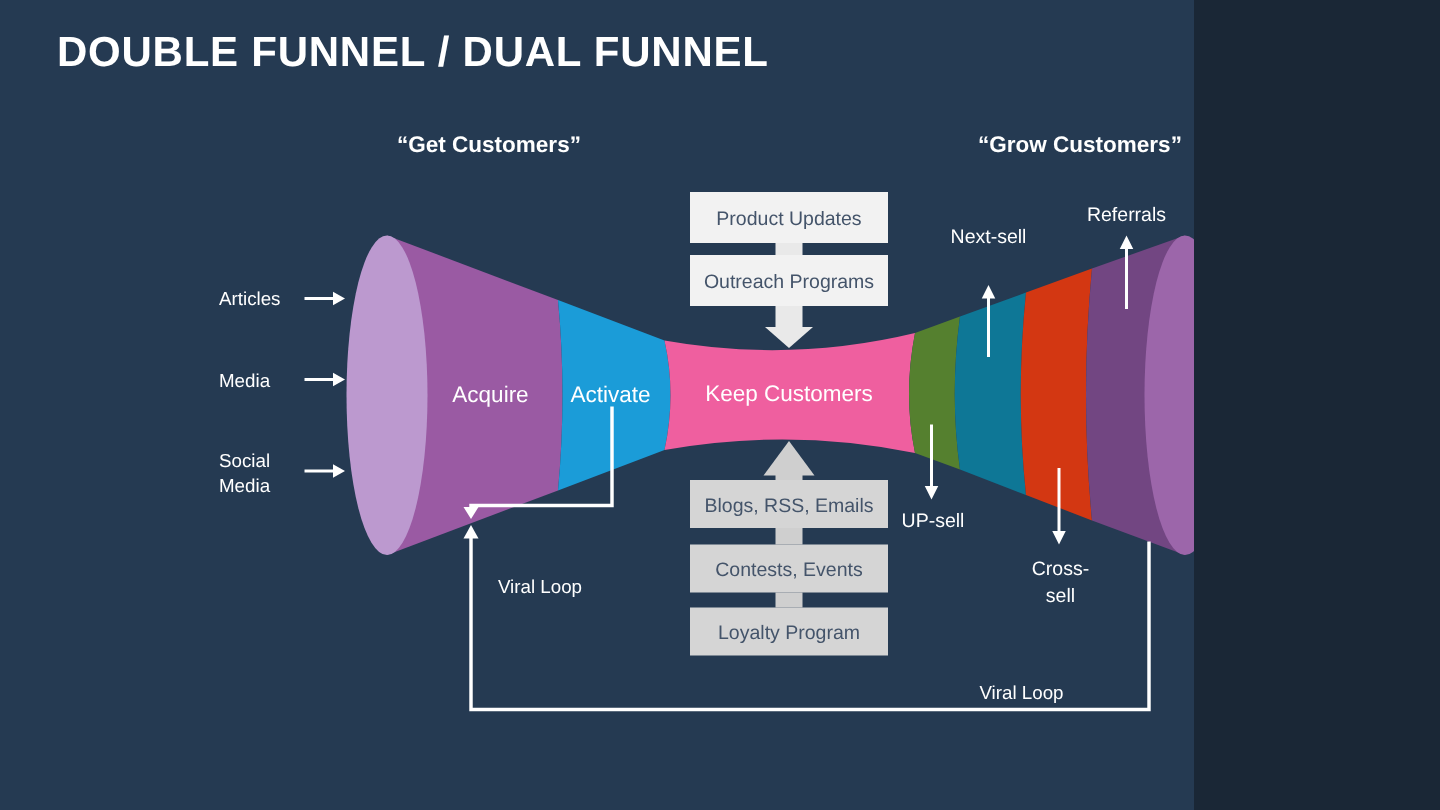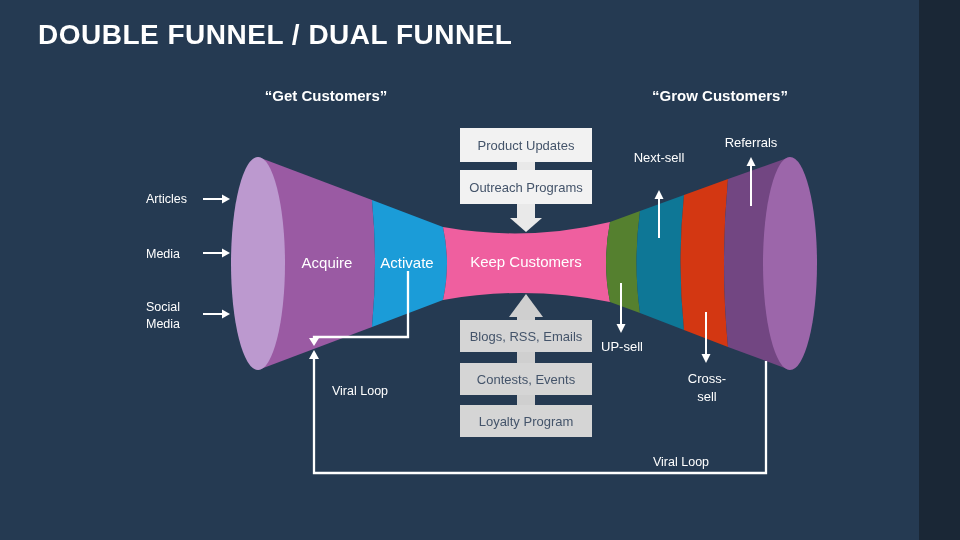--- a/index.html
+++ b/index.html
@@ -1,16 +1,16 @@
 <!DOCTYPE html>
 <html><head>
 <meta charset="utf-8">
 <style>
   html,body{margin:0;padding:0;background:#1a2736;}
-  #slide{position:relative;width:919px;height:540px;overflow:hidden;}
+  #slide{position:relative;width:796px;height:540px;overflow:hidden;}
   svg{display:block;}
   .t{font-family:"Liberation Sans","DejaVu Sans",sans-serif;}
   .tw{fill:#ffffff;}
   .title{font-size:28px;font-weight:bold;letter-spacing:.5px;}
   .heading{font-size:15px;font-weight:bold;}
   .lbl13{font-size:13px;}
   .lbl125{font-size:12.5px;}
   .stage{font-size:15px;}
   .boxtxt{font-size:13px;}
   .mid{text-anchor:middle;}

